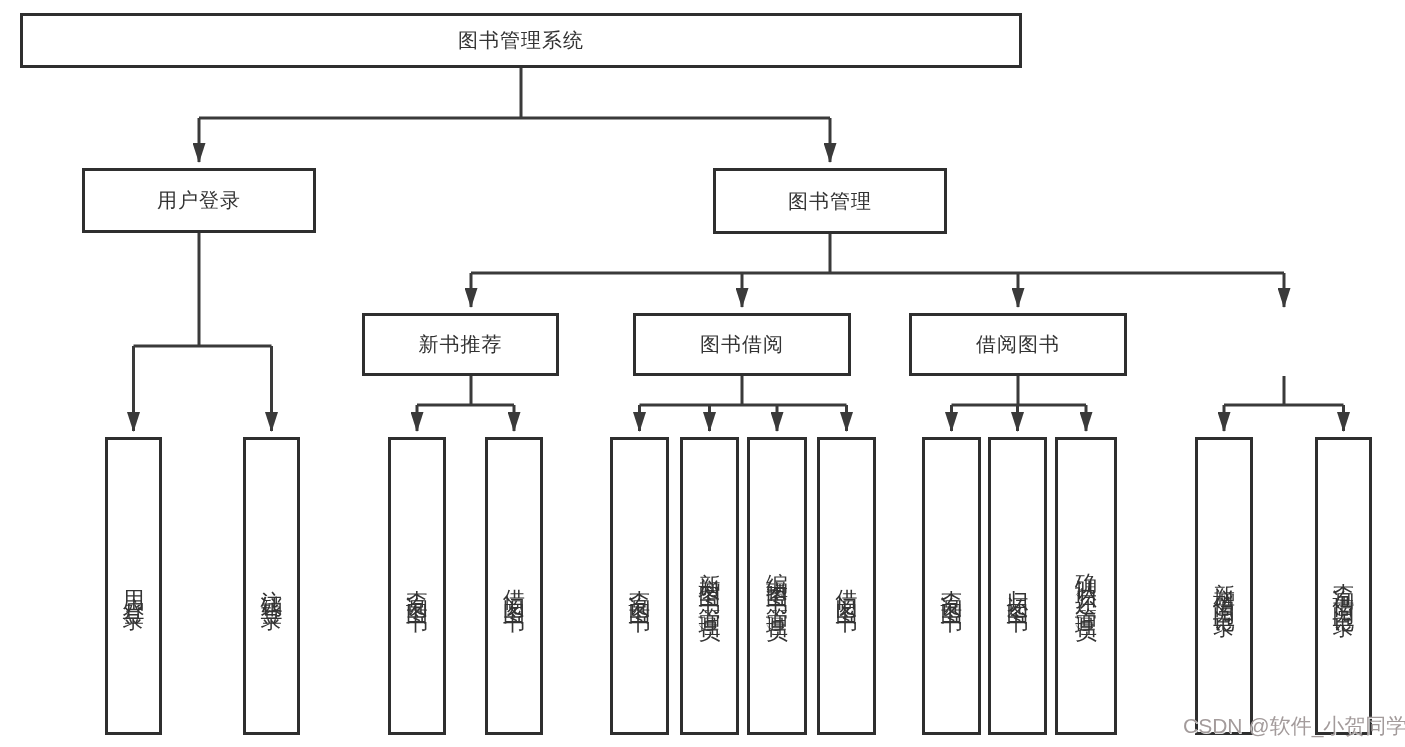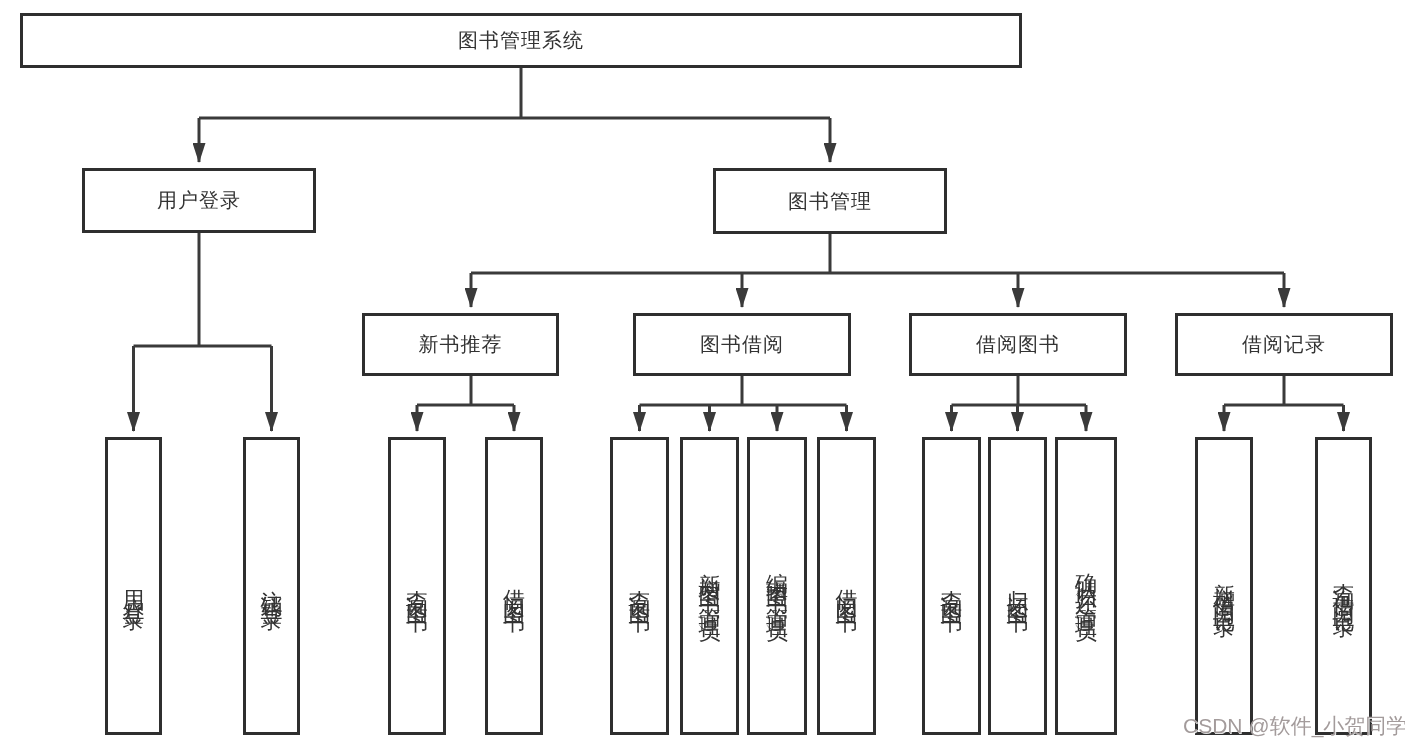--- a/index.html
+++ b/index.html
@@ -112,23 +112,20 @@
 
   <div class="node hnode" style="left:362px;top:313px;width:197px;height:63px">
     <span>新书推荐</span>
   </div>
   <div class="node hnode" style="left:633px;top:313px;width:218px;height:63px">
     <span>图书借阅</span>
   </div>
   <div class="node hnode" style="left:909px;top:313px;width:218px;height:63px">
     <span>借阅图书</span>
   </div>
-  <div class="node hnode" style="left:1175px;top:313px;width:218px;height:63px">
-    <span>借阅记录</span>
-  </div>
 
   <div class="node vnode" style="left:105px;top:437px;width:57px;height:298px">
     <span>用户登录</span>
   </div>
   <div class="node vnode" style="left:243px;top:437px;width:57px;height:298px">
     <span>注销登录</span>
   </div>
   <div class="node vnode" style="left:388px;top:437px;width:58px;height:298px">
     <span>查询图书</span>
   </div>

